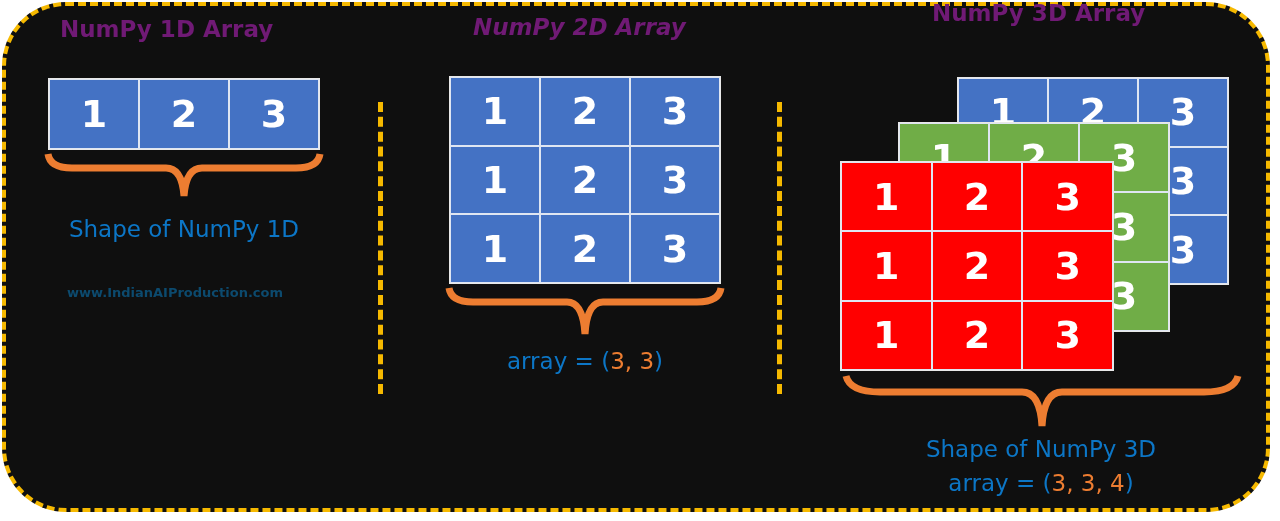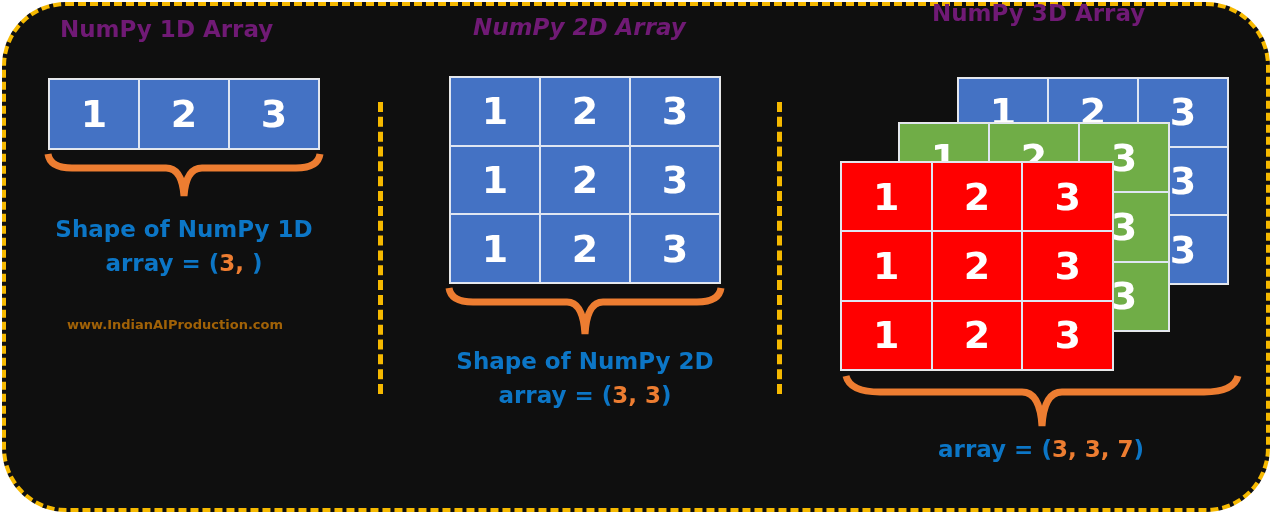--- a/index.html
+++ b/index.html
@@ -8,42 +8,41 @@
       position: absolute; left: 2px; top: 2px; width: 1268px; height: 510px;
       background: #0f0f0f; border: 4px dashed #f6b900; border-radius: 64px; box-sizing: border-box;
     }
     .title { position: absolute; color: #701a75; font-weight: bold; font-size: 23px; white-space: nowrap; }
     .grid { position: absolute; display: grid; grid-template-columns: repeat(3, 1fr); border: 1.5px solid #e8e8e8; box-sizing: border-box; }
     .cell { display: flex; align-items: center; justify-content: center; color: #fff; font-weight: bold; font-size: 38px; border: 1px solid #dfe6f2; box-sizing: border-box; }
     .blue { background: #4472c4; }
     .green { background: #70ad47; }
     .red { background: #ff0000; }
     .divider { position: absolute; width: 0; border-left: 5px dashed #f6b900; }
-    .shape-label { position: absolute; color: #0c76c6; font-weight: bold; font-size: 23px; text-align: center; line-height: 34px; white-space: nowrap; }
+    .shape-label { position: absolute; color: #0c76c6; font-weight: normal; font-size: 23px; text-align: center; line-height: 34px; white-space: nowrap; }
     .orange { color: #ed7d31; }
-    .watermark { position: absolute; color: #a16207; font-weight: bold; font-size: 13px; white-space: nowrap; margin-top: 32px; }
+    .watermark { position: absolute; color: #0c4a6e; font-weight: bold; font-size: 13px; white-space: nowrap; }
     svg.brace { position: absolute; overflow: visible; }
   </style>
 </head>
 <body>
 
 <div class="frame"></div>
 
 <div class="title" style="left:60px; top:16px;">NumPy 1D Array</div>
 <div class="grid" style="left:48px; top:78px; width:272px; height:72px; grid-template-rows:1fr;">
   <div class="cell blue">1</div>
   <div class="cell blue">2</div>
   <div class="cell blue">3</div>
 </div>
 <svg class="brace" style="left:48px; top:152px;" width="272" height="60">
   <path d="M0,2 Q2,16 24,16 L118,16 Q134,16 136,44 Q138,16 154,16 L248,16 Q270,16 272,2" fill="none" stroke="#ed7d31" stroke-width="7"></path>
 </svg>
 <div class="shape-label" style="left:50px; top:212px; width:268px;">
   <div>Shape of NumPy 1D</div>
-  <div><span>array = (</span><span class="orange">3, </span><span>)</span></div>
 </div>
 <div class="watermark" style="left:67px; top:285px;">www.IndianAIProduction.com</div>
 
 <div class="divider" style="left:378px; top:102px; height:292px;"></div>
 
 <div class="title" style="left:473px; top:14px;font-style:italic;">NumPy 2D Array</div>
 <div class="grid" style="left:449px; top:76px; width:272px; height:208px; grid-template-rows:repeat(3,1fr);">
   <div class="cell blue">1</div>
   <div class="cell blue">2</div>
   <div class="cell blue">3</div>
@@ -51,21 +50,20 @@
   <div class="cell blue">2</div>
   <div class="cell blue">3</div>
   <div class="cell blue">1</div>
   <div class="cell blue">2</div>
   <div class="cell blue">3</div>
 </div>
 <svg class="brace" style="left:449px; top:286px;" width="272" height="60">
   <path d="M0,2 Q2,16 24,16 L118,16 Q134,16 136,48 Q138,16 154,16 L248,16 Q270,16 272,2" fill="none" stroke="#ed7d31" stroke-width="7"></path>
 </svg>
 <div class="shape-label" style="left:451px; top:344px; width:268px;">
-  <div>Shape of NumPy 2D</div>
   <div><span>array = (</span><span class="orange">3, 3</span><span>)</span></div>
 </div>
 
 <div class="divider" style="left:777px; top:102px; height:292px;"></div>
 
 <div class="title" style="left:932px; top:0;">NumPy 3D Array</div>
 
 <div class="grid" style="left:957px; top:77px; width:272px; height:208px; grid-template-rows:repeat(3,1fr);">
   <div class="cell blue">1</div>
   <div class="cell blue">2</div>
@@ -96,14 +94,15 @@
   <div class="cell red">2</div>
   <div class="cell red">3</div>
   <div class="cell red">1</div>
   <div class="cell red">2</div>
   <div class="cell red">3</div>
 </div>
 <svg class="brace" style="left:846px; top:374px;" width="392" height="60">
   <path d="M0,2 Q4,18 34,18 L176,18 Q194,18 196,52 Q198,18 216,18 L358,18 Q388,18 392,2" fill="none" stroke="#ed7d31" stroke-width="7"></path>
 </svg>
 <div class="shape-label" style="left:900px; top:432px; width:282px;">
-  <div><span>array = (</span><span class="orange">3, 3, 7</span><span>)</span></div>
+  <div>Shape of NumPy 3D</div>
+  <div><span>array = (</span><span class="orange">3, 3, 4</span><span>)</span></div>
 </div>
 
 </body></html>

